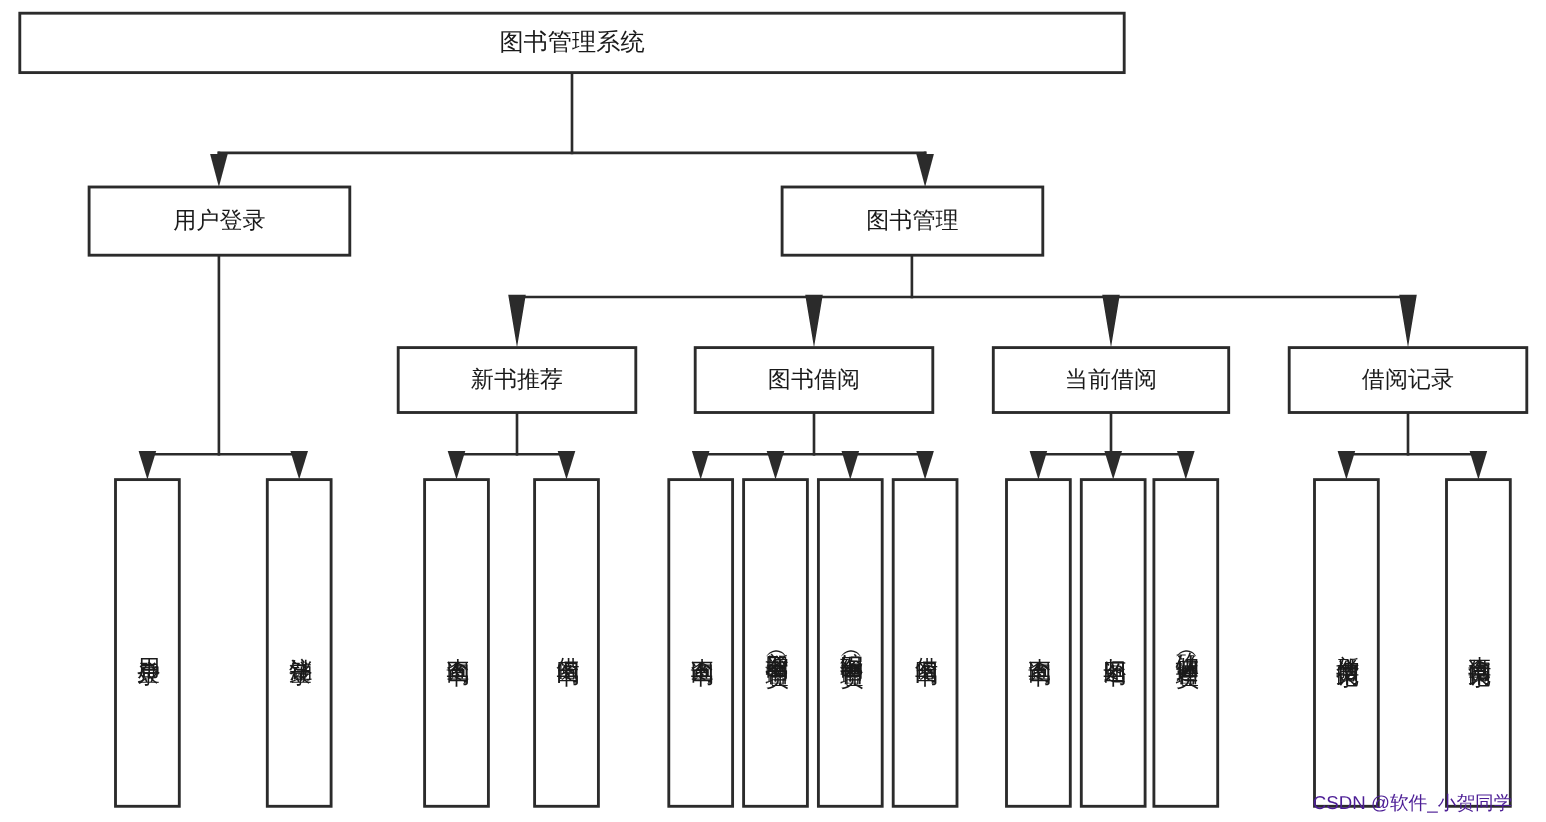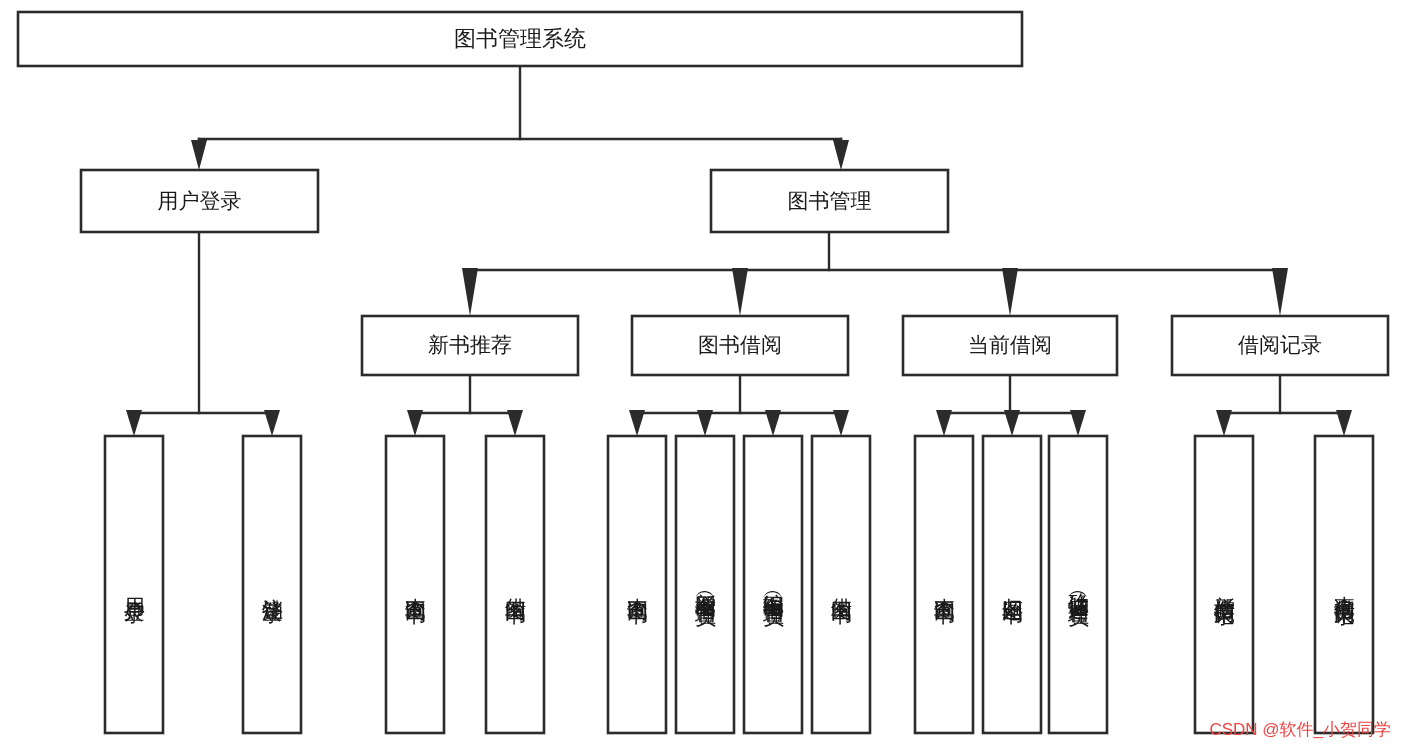--- a/index.html
+++ b/index.html
@@ -68,25 +68,25 @@
     font-family: "Liberation Sans", "DejaVu Sans", sans-serif;
     font-size: 21px;
     line-height: 1.18;
     letter-spacing: 2px;
     color: #1a1a1a;
     white-space: nowrap;
     text-align: center;
   }
   .watermark {
     position: absolute;
-    right: 14px;
+    right: 30px;
     bottom: 6px;
     font-family: "Liberation Sans", "DejaVu Sans", sans-serif;
     font-size: 17px;
-    color: #ef4444;
+    color: #4c1d95;
     white-space: nowrap;
     user-select: none;
   }
 </style>
 </head>
 <body>
 
 <div id="diagram-root">
 
   <svg class="diagram-canvas" viewBox="0 0 1405 747" xmlns="http://www.w3.org/2000/svg">

